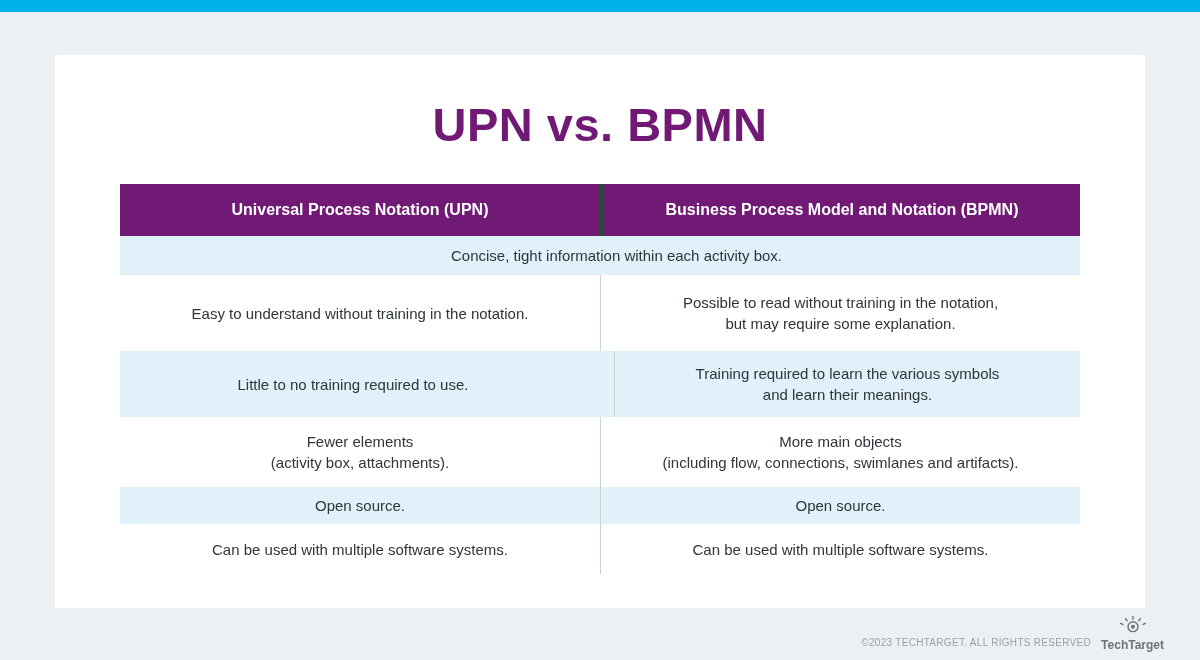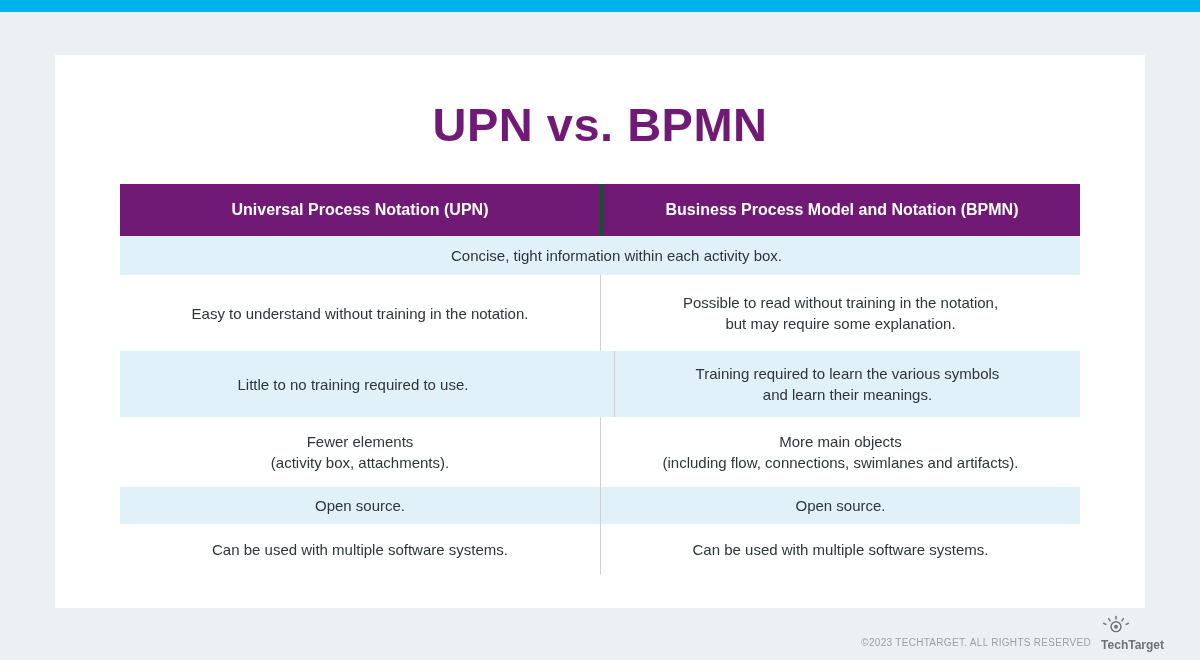--- a/index.html
+++ b/index.html
@@ -51,21 +51,21 @@
 
   .footer {
     position:absolute; right:36px; bottom:8px;
     display:flex; align-items:flex-end; gap:10px;
   }
   .copyright {
     font-size:10px; color:#9aa1a7; letter-spacing:0.3px;
     margin-bottom:4px;
     margin-left:16px;
   }
-  .brand { display:flex; flex-direction:column; }
+  .brand { display:flex; flex-direction:column; align-items:center; }
   .brand-name { font-size:12px; font-weight:bold; color:#6d7478; margin-top:1px; }
 </style>
 </head>
 <body>
 
 <div class="page">
   <div class="topbar"></div>
 
   <div class="card">
     <h1 class="title">UPN vs. BPMN</h1>

